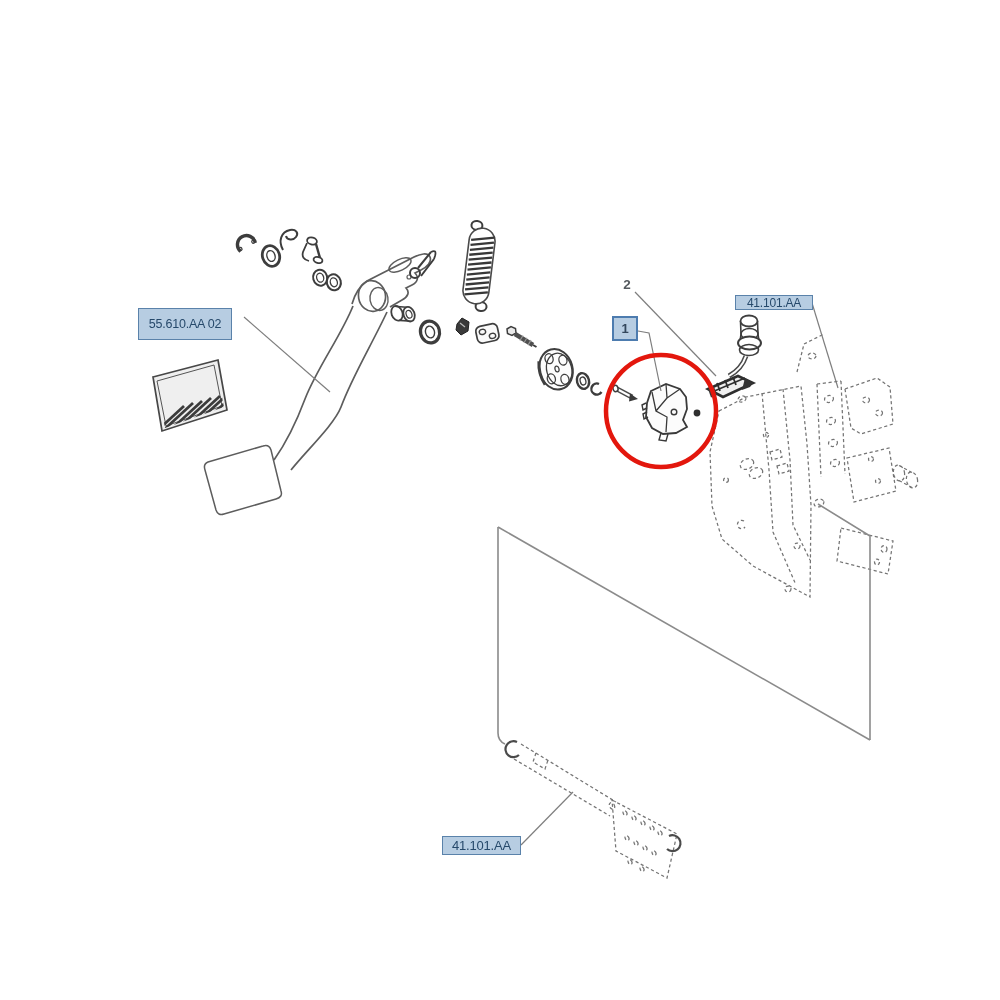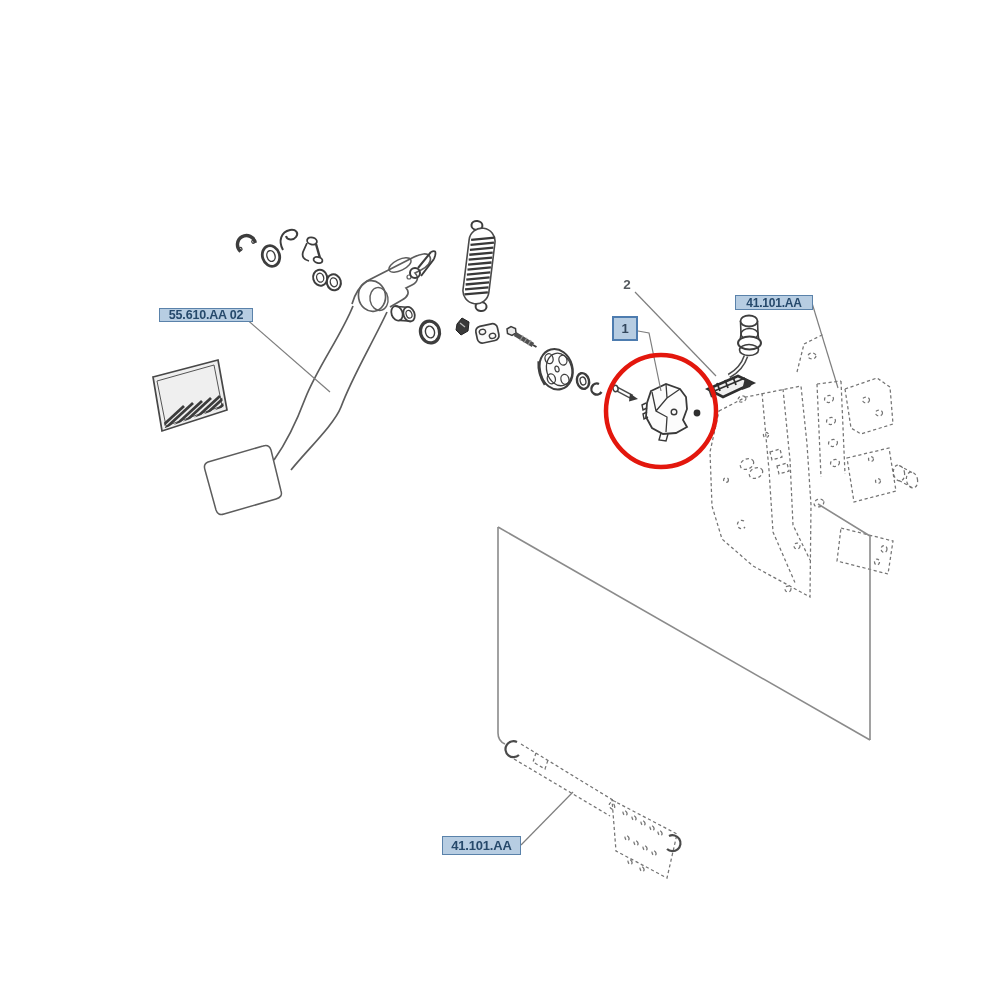--- a/index.html
+++ b/index.html
@@ -4,24 +4,24 @@
 <style>
   html,body{margin:0;padding:0;background:#ffffff;}
   .canvas{
     position:relative;width:1000px;height:1000px;background:#ffffff;
     font-family:"Liberation Sans", sans-serif;overflow:hidden;
   }
   svg{position:absolute;left:0;top:0;}
   .part-label{
     position:absolute;display:flex;align-items:center;justify-content:center;
     background:#b7cde2;border:1.6px solid #5a82aa;color:#26496b;
-    font-weight:bold;font-size:12.5px;letter-spacing:-0.2px;box-sizing:border-box;
+    font-weight:normal;font-size:12.5px;letter-spacing:-0.2px;box-sizing:border-box;
     cursor:pointer;
   }
-  .lbl-pedal{left:159px;top:308px;width:94px;height:14px;}
+  .lbl-pedal{left:138px;top:308px;width:94px;height:32px;}
   .lbl-bracket{left:735px;top:295px;width:78px;height:15px;font-size:12px;}
   .lbl-shaft{left:442px;top:836px;width:79px;height:19px;font-size:13px;}
   .callout-box{
     position:absolute;left:612px;top:316px;width:26px;height:25px;
     display:flex;align-items:center;justify-content:center;
     background:#b7cde2;border:2px solid #4d7caf;color:#33475c;
     font-weight:bold;font-size:13px;box-sizing:border-box;cursor:pointer;
   }
   .callout-plain{
     position:absolute;left:619px;top:276px;width:16px;height:16px;

